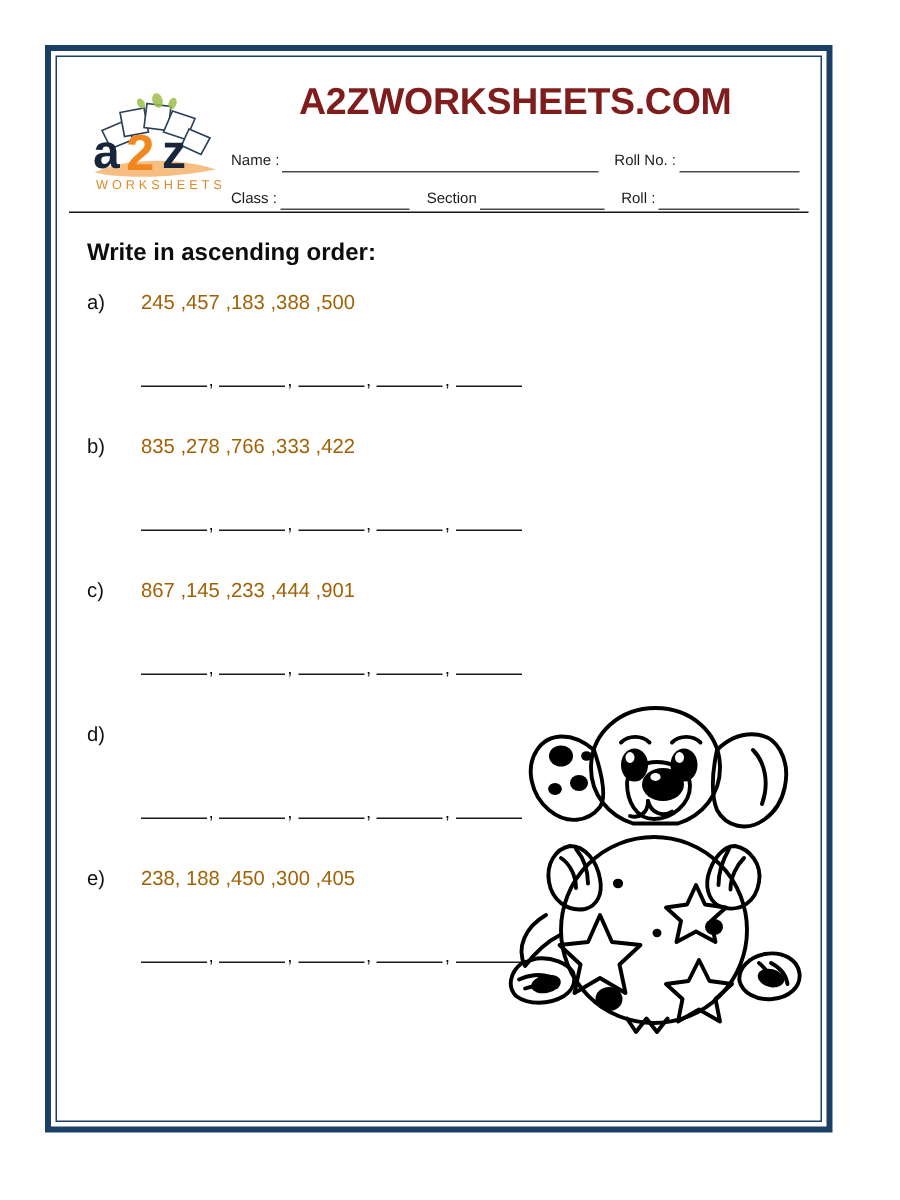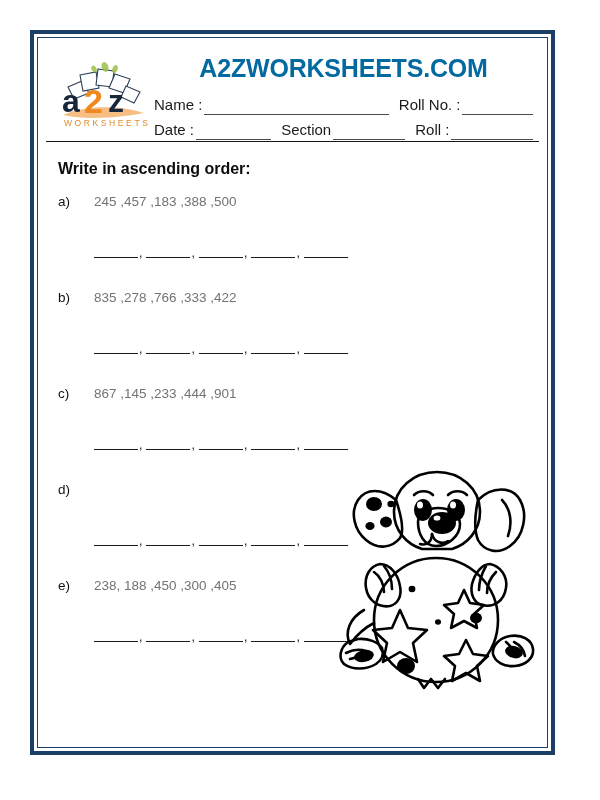--- a/index.html
+++ b/index.html
@@ -64,35 +64,35 @@
 
   .site-title {
     position: absolute;
     left: 108px;
     top: 8px;
     right: 6px;
     text-align: center;
     font-size: 25px;
     font-weight: bold;
     letter-spacing: -0.2px;
-    color: #0369a1;
+    color: #7f1d1d;
     font-family: "Liberation Sans", sans-serif;
   }
 
   .field-rows {
     position: absolute;
     left: 108px;
     right: 4px;
     top: 44px;
   }
   .field-row {
     display: flex;
     align-items: flex-end;
     height: 25px;
-    font-size: 15px;
+    font-size: 10px;
     color: #1b1b1b;
   }
   .field-label {
     white-space: pre;
     padding-bottom: 2px;
   }
   .rule {
     border-bottom: 1px solid #4a4a4a;
     height: 13px;
     margin: 0 2px;
@@ -137,21 +137,21 @@
     padding-left: 12px;
     height: 24px;
   }
   .q-marker {
     width: 36px;
     font-size: 13.5px;
     color: #111111;
   }
   .q-numbers {
     font-size: 13.5px;
-    color: #737373;
+    color: #a16207;
     white-space: pre;
   }
 
   .answer-row {
     display: flex;
     align-items: flex-end;
     padding-left: 48px;
     margin-top: 22px;
     height: 18px;
   }
@@ -220,21 +220,21 @@
 
           <div class="field-row">
             <span class="field-label">Name :</span>
             <span class="rule rule-name"></span>
             <span class="gap-sm"></span>
             <span class="field-label">Roll No. :</span>
             <span class="rule rule-roll"></span>
           </div>
 
           <div class="field-row">
-            <span class="field-label">Date :</span>
+            <span class="field-label">Class :</span>
             <span class="rule rule-class"></span>
             <span class="gap-sm"></span>
             <span class="field-label">Section</span>
             <span class="rule rule-section"></span>
             <span class="gap-sm"></span>
             <span class="field-label">Roll :</span>
             <span class="rule rule-date"></span>
           </div>
 
         </div>

